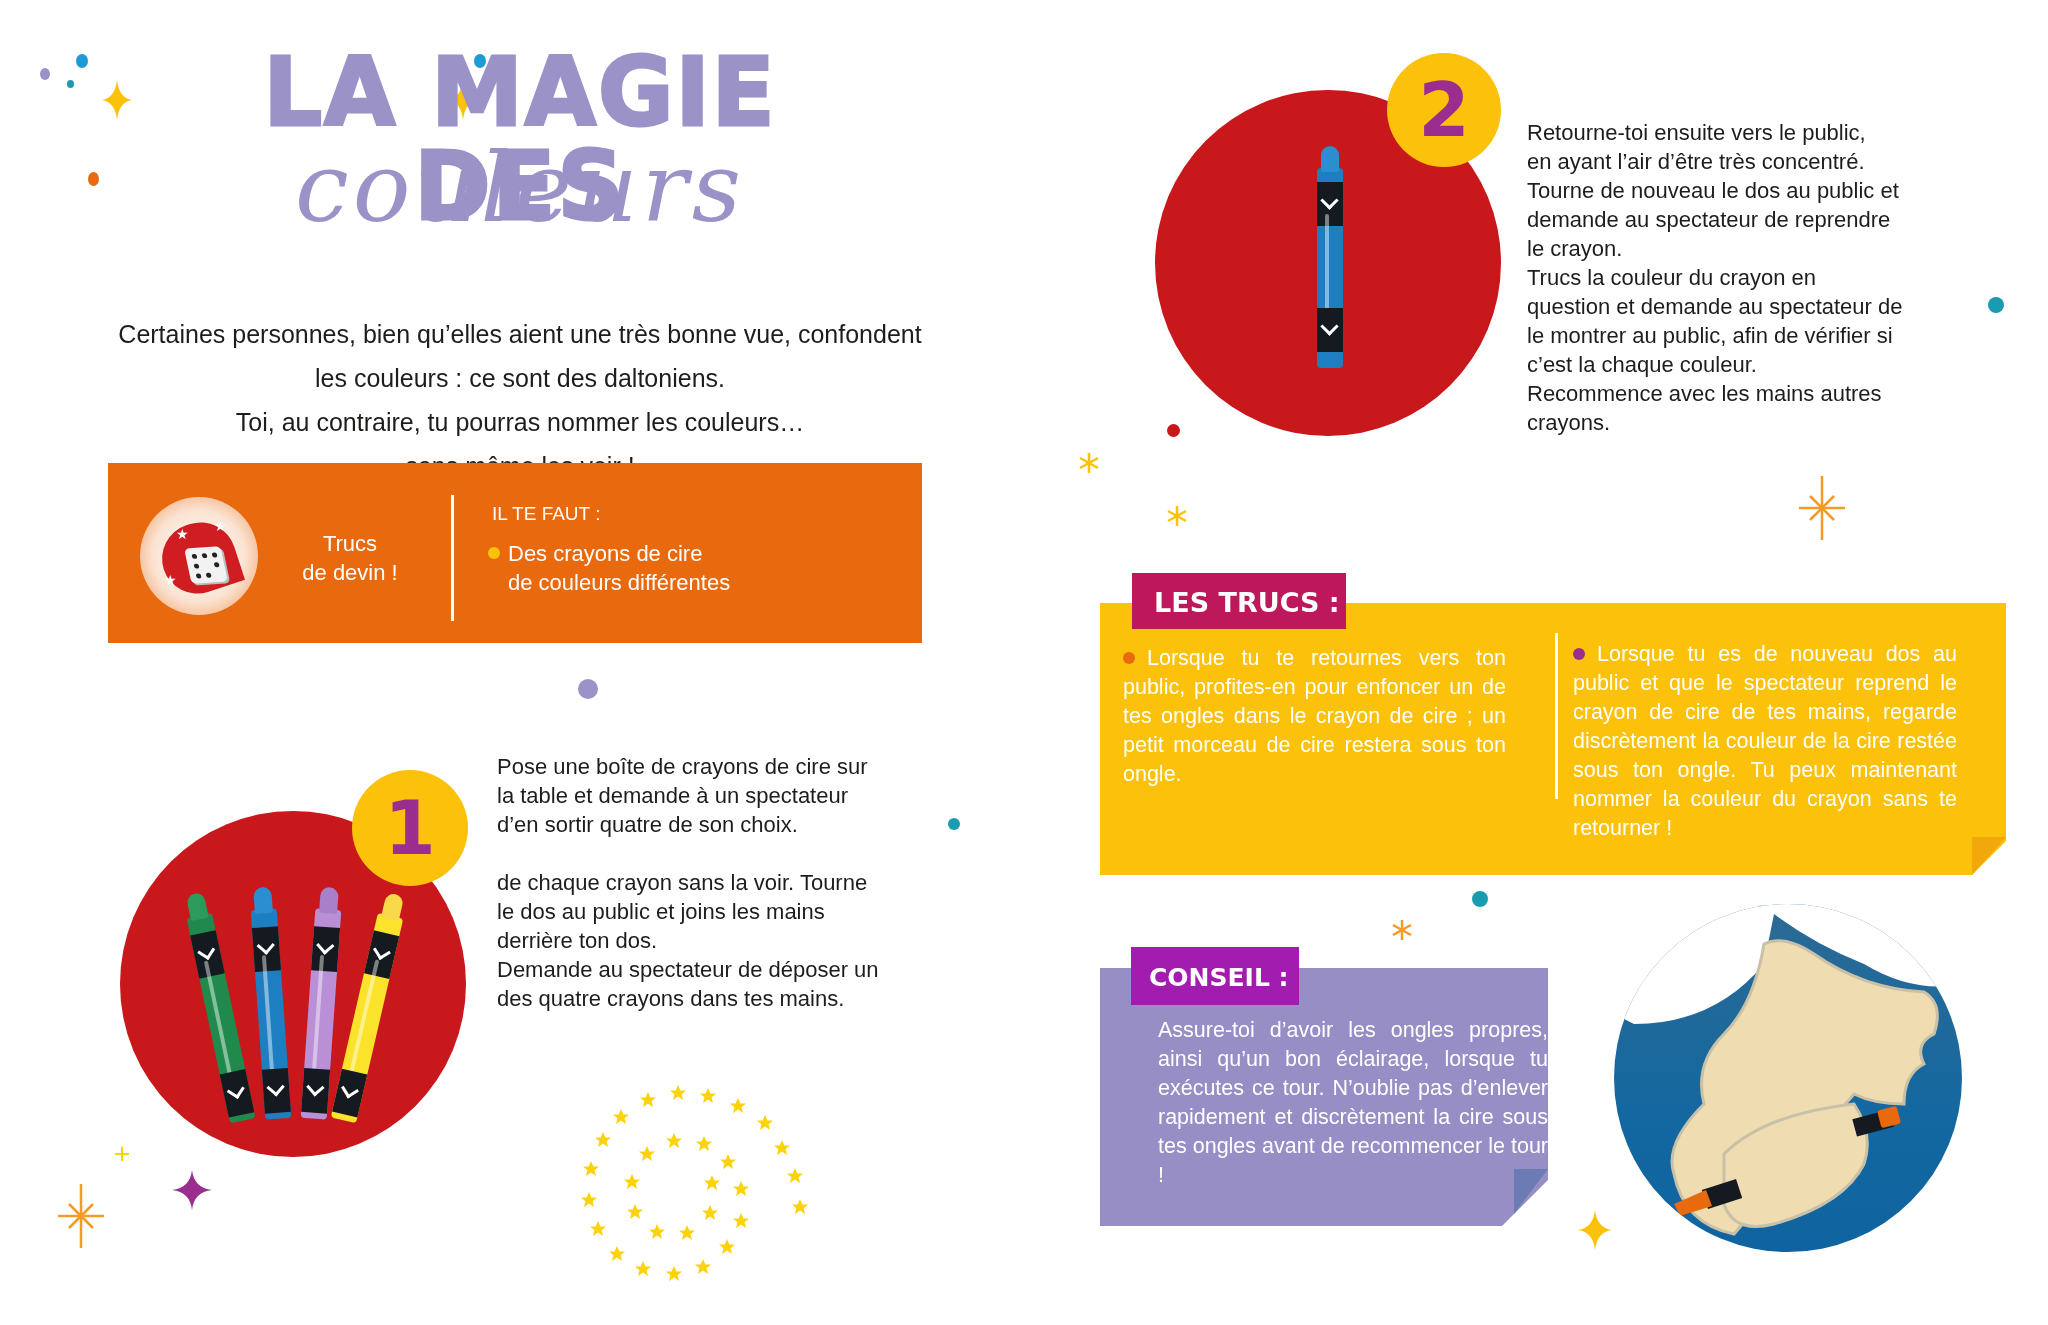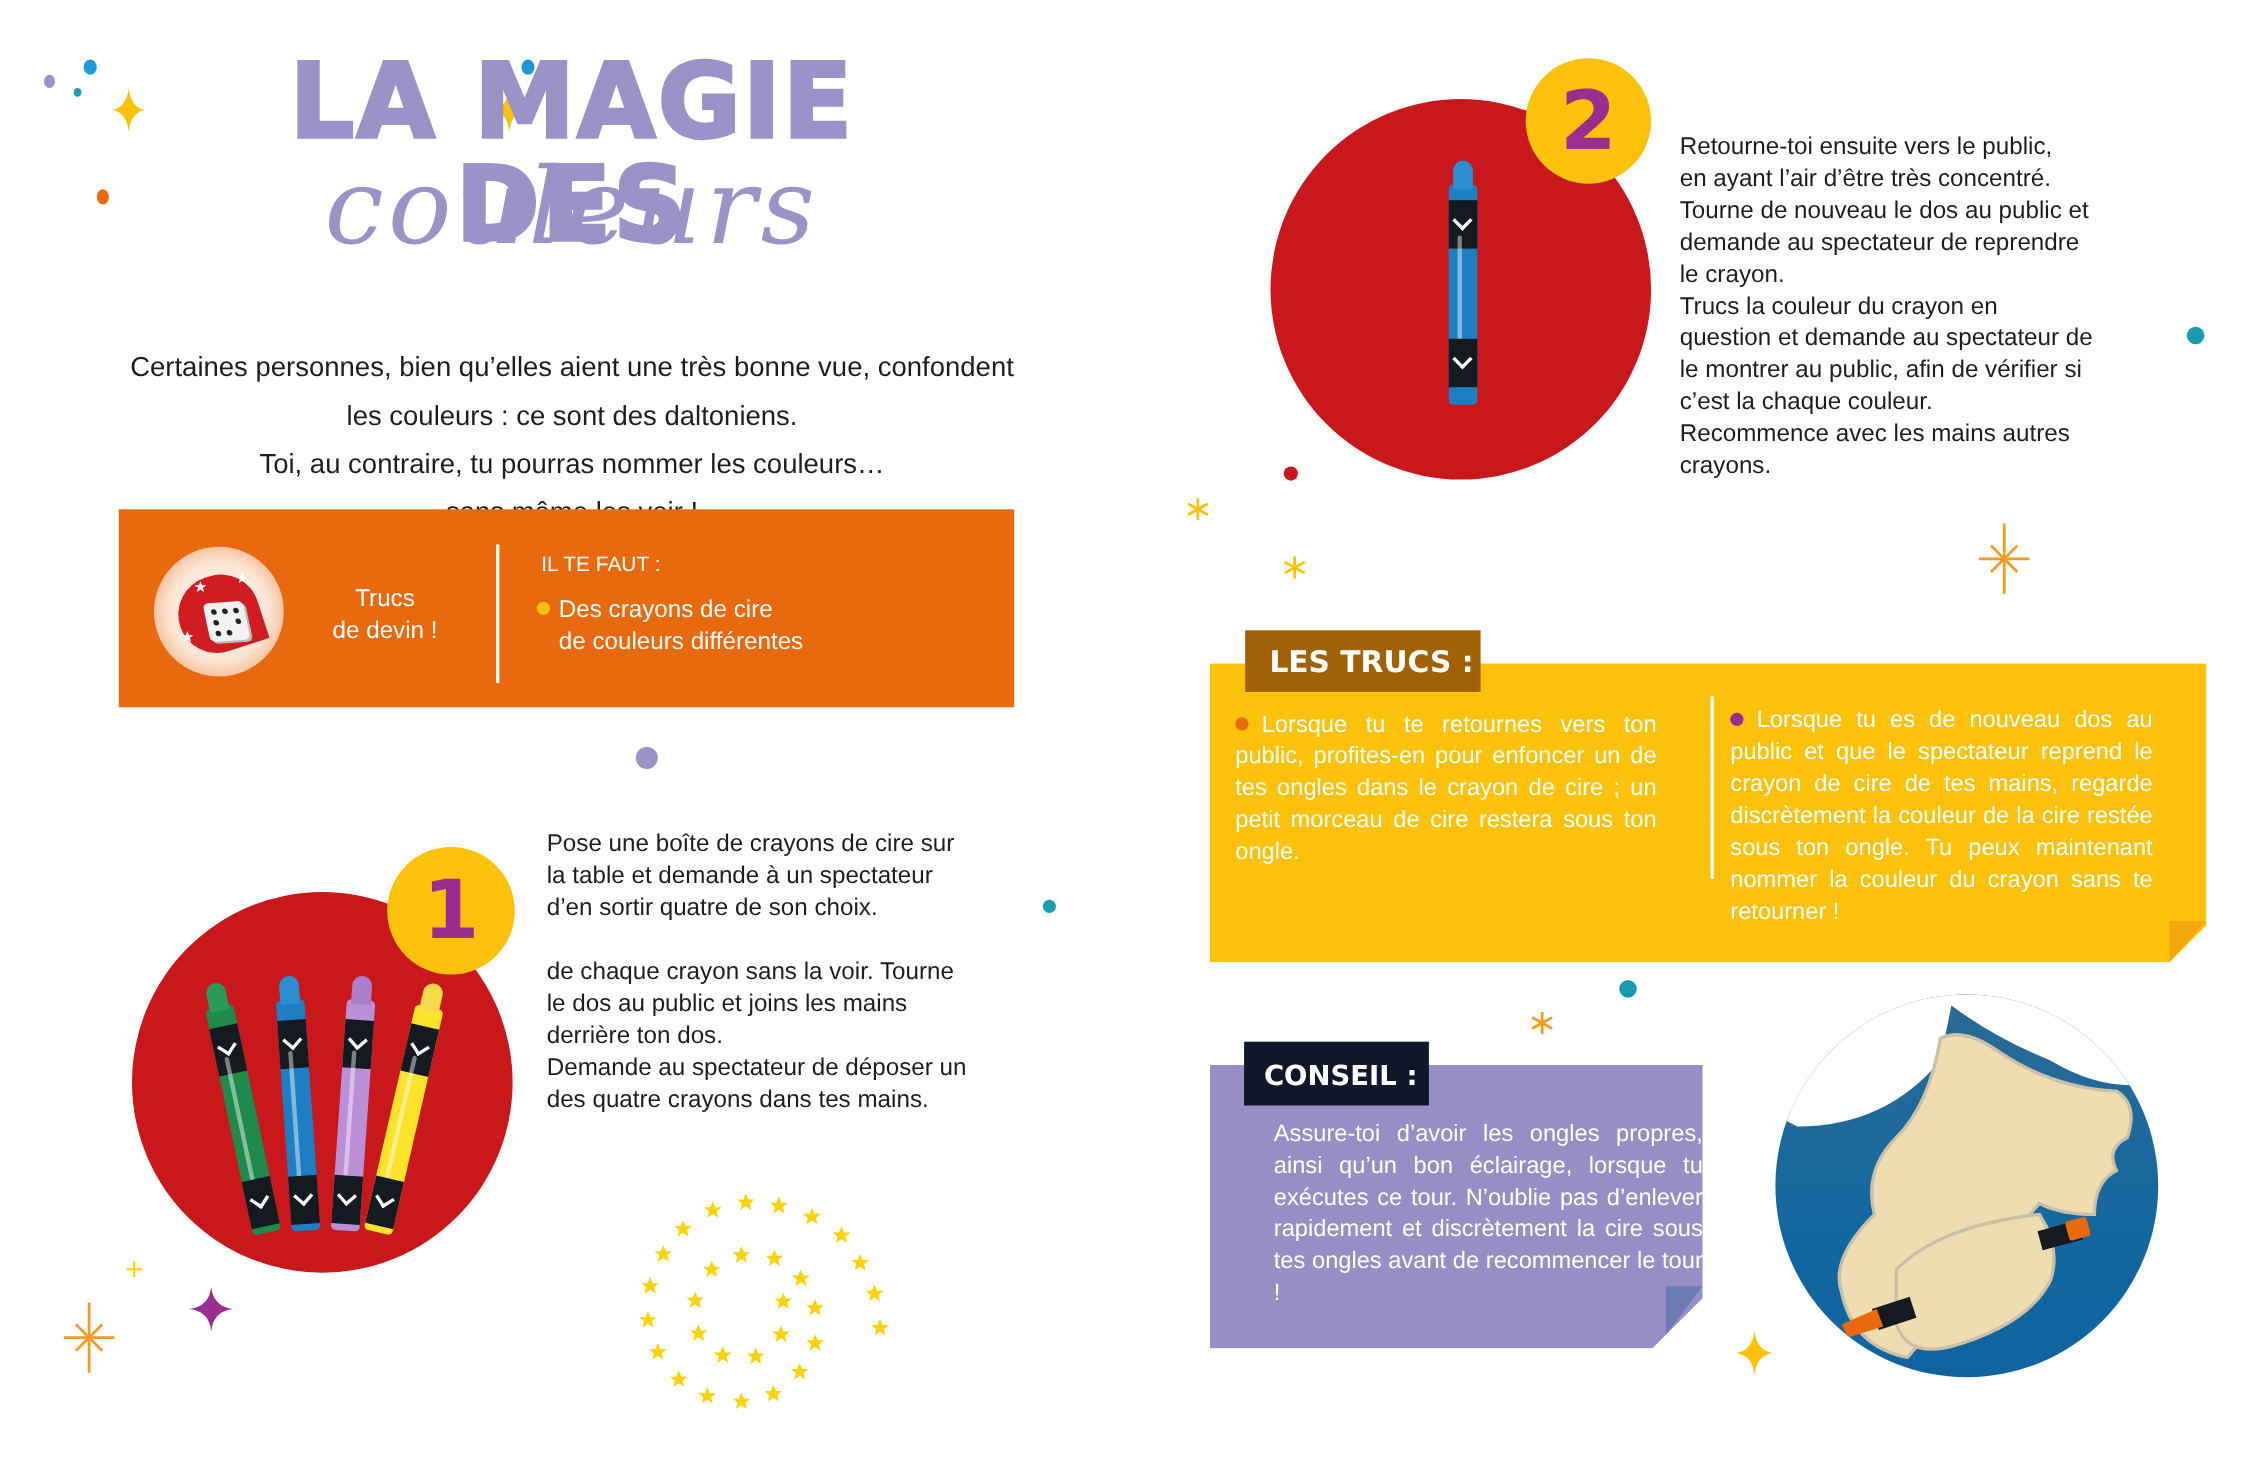--- a/index.html
+++ b/index.html
@@ -85,41 +85,41 @@
   
   .yellow-box {
     position: absolute; left: 1100px; top: 603px; width: 906px; height: 272px; background: #fcc10a;
     clip-path: polygon(0 0, 100% 0, 100% 238px, 872px 100%, 0 100%);
   }
   .yellow-fold {
     position: absolute; left: 1972px; top: 837px; width: 34px; height: 38px; background: #f2a80d;
     clip-path: polygon(0 0, 100% 0, 0 100%);
   }
   .tag-teal {
-    position: absolute; left: 1132px; top: 573px; width: 214px; height: 56px; background: #a16207;
+    position: absolute; left: 1132px; top: 573px; width: 214px; height: 56px; background: #be185d;
     font-family: "DejaVu Sans", sans-serif; font-weight: 900; font-size: 27px; color: #fff;
     padding: 14px 0 0 22px; letter-spacing: 0px;
   }
   .trick-col {
     position: absolute; font-family: "Liberation Sans", sans-serif; font-size: 21.5px; line-height: 29px; color: #ffffff; text-align: justify;
   }
   .trick-col .dot { display: inline-block; width: 12px; height: 12px; border-radius: 50%; margin-right: 12px; vertical-align: 1px; }
   .yellow-divider { position: absolute; left: 1555px; top: 633px; width: 3px; height: 166px; background: #fff; }
 
   
   .purple-box {
     position: absolute; left: 1100px; top: 968px; width: 448px; height: 258px; background: #968ec4;
     clip-path: polygon(0 0, 100% 0, 100% 212px, 402px 100%, 0 100%);
   }
   .purple-fold {
     position: absolute; left: 1514px; top: 1169px; width: 34px; height: 45px; background: #6d7bb5;
     clip-path: polygon(0 0, 100% 0, 0 100%);
   }
   .tag-yellow {
-    position: absolute; left: 1131px; top: 947px; width: 168px; height: 58px; background: #0f172a;
+    position: absolute; left: 1131px; top: 947px; width: 168px; height: 58px; background: #a21caf;
     font-family: "DejaVu Sans", sans-serif; font-weight: 900; font-size: 25px; color: #fff;
     padding: 16px 0 0 18px;
   }
   .advice-text {
     position: absolute; left: 1130px; top: 1016px; width: 390px; font-family: "Liberation Sans", sans-serif;
     font-size: 21.5px; line-height: 29px; color: #fff; text-align: justify; margin-left: 28px;
   }
 
   
   .hand-circle {

